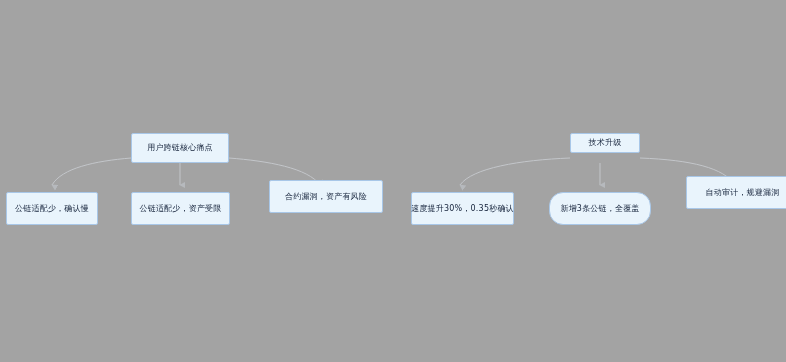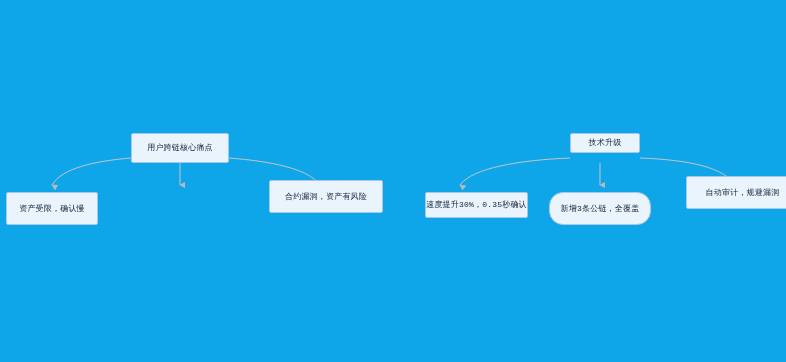--- a/index.html
+++ b/index.html
@@ -41,42 +41,43 @@
     letter-spacing: 0.2px;
     white-space: nowrap;
   }
   .node.root {
     font-size: 8px;
   }
 </style>
 </head>
 <body>
 
-<div id="canvas" style="background: #0ea5e9; font-family: Liberation Mono, monospace;">
+<div id="canvas" style="background: #a3a3a3;">
 
   <svg id="edges" viewBox="0 0 786 362" xmlns="http://www.w3.org/2000/svg">
     <defs>
       <marker id="arrow" markerWidth="7" markerHeight="7" refX="3.2" refY="5.4" orient="auto" markerUnits="userSpaceOnUse">
         <path d="M0,0 L6.4,0 L3.2,6.2 Z" fill="#b6b9bd"></path>
       </marker>
     </defs>
 
     <path d="M131,158 C 95,161 62,168 52,185" fill="none" stroke="#c3c6ca" stroke-width="1" marker-end="url(#arrow)"></path>
     <path d="M180,163 L180,185" fill="none" stroke="#c3c6ca" stroke-width="1" marker-end="url(#arrow)"></path>
     <path d="M229,158 C 268,161 308,168 320,185" fill="none" stroke="#c3c6ca" stroke-width="1" marker-end="url(#arrow)"></path>
 
     <path d="M570,158 C 520,160 472,168 460,185" fill="none" stroke="#c3c6ca" stroke-width="1" marker-end="url(#arrow)"></path>
     <path d="M600,163 L600,185" fill="none" stroke="#c3c6ca" stroke-width="1" marker-end="url(#arrow)"></path>
     <path d="M640,158 C 692,160 724,168 735,185" fill="none" stroke="#c3c6ca" stroke-width="1" marker-end="url(#arrow)"></path>
   </svg>
 
   <div class="node root" style="left: 131px; top: 133px; width: 98px; height: 30px; background: rgb(233, 244, 252); border-color: rgb(168, 199, 232); color: rgb(20, 34, 58);">用户跨链核心痛点</div>
 
-  <div class="node" style="left: 6px; top: 192px; width: 92px; height: 33px; background: rgb(233, 244, 252); border-color: rgb(168, 199, 232); color: rgb(20, 34, 58);">资产受限，确认慢</div>
+  <div class="node" style="left: 6px; top: 192px; width: 92px; height: 33px; background: rgb(233, 244, 252); border-color: rgb(168, 199, 232); color: rgb(20, 34, 58);">公链适配少，确认慢</div>
+  <div class="node" style="left: 131px; top: 192px; width: 99px; height: 33px; background: rgb(233, 244, 252); border-color: rgb(168, 199, 232); color: rgb(20, 34, 58);">公链适配少，资产受限</div>
   <div class="node" style="left: 269px; top: 180px; width: 114px; height: 33px; background: rgb(233, 244, 252); border-color: rgb(168, 199, 232); color: rgb(20, 34, 58);">合约漏洞，资产有风险</div>
 
   <div class="node root" style="left: 570px; top: 133px; width: 70px; height: 20px; background: rgb(233, 244, 252); border-color: rgb(168, 199, 232); color: rgb(20, 34, 58);">技术升级</div>
 
-  <div class="node" style="left: 425px; top: 192px; width: 103px; height: 26px; background: rgb(233, 244, 252); border-color: rgb(168, 199, 232); color: rgb(20, 34, 58);">速度提升30%，0.35秒确认</div>
+  <div class="node" style="left: 411px; top: 192px; width: 103px; height: 33px; background: rgb(233, 244, 252); border-color: rgb(168, 199, 232); color: rgb(20, 34, 58);">速度提升30%，0.35秒确认</div>
   <div class="node" style="left: 549px; top: 192px; width: 102px; height: 33px; background: rgb(233, 244, 252); border-color: rgb(168, 199, 232); color: rgb(20, 34, 58); border-radius: 14px;">新增3条公链，全覆盖</div>
   <div class="node" style="left: 686px; top: 176px; width: 113px; height: 33px; background: rgb(233, 244, 252); border-color: rgb(168, 199, 232); color: rgb(20, 34, 58);">自动审计，规避漏洞</div>
 
 </div>
 
 </body></html>

